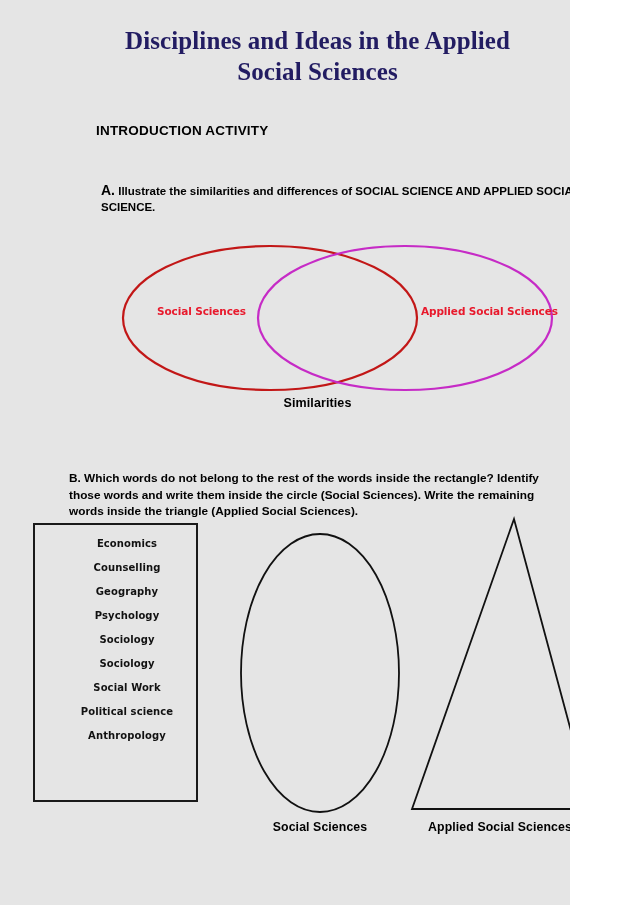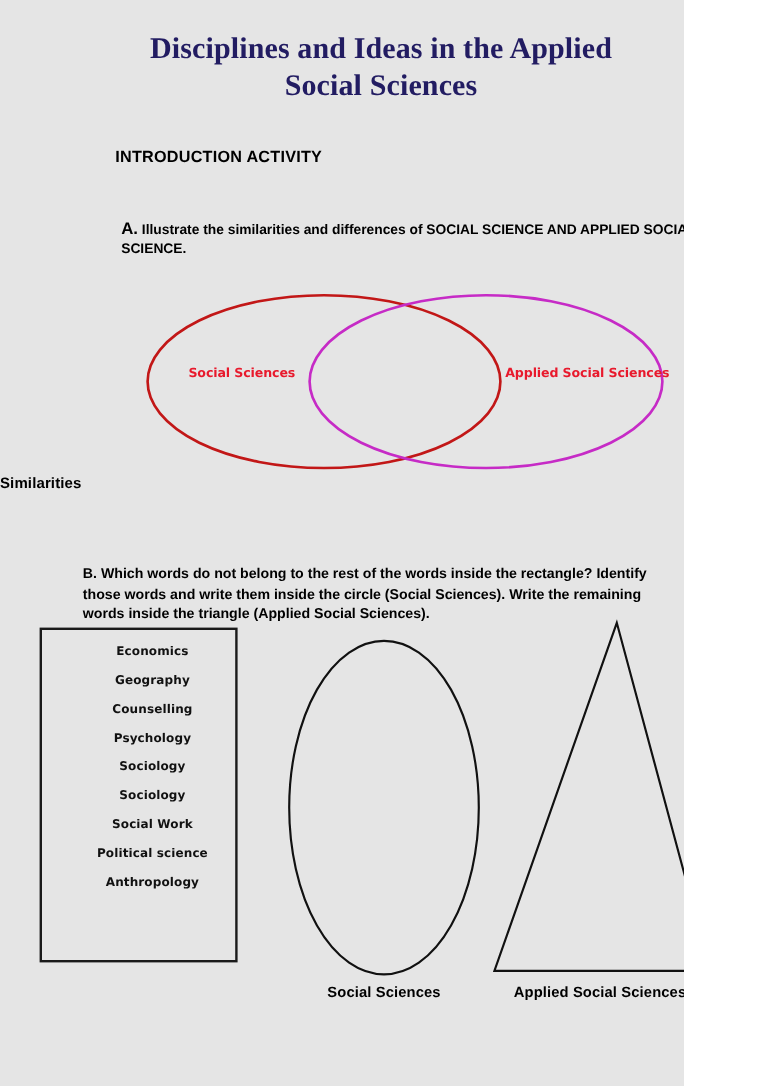--- a/index.html
+++ b/index.html
@@ -90,20 +90,21 @@
     white-space: nowrap;
   }
   #venn-label-left  { left: 52px;  top: 73px; }
   #venn-label-right { left: 316px; top: 73px; }
 
   .similarities-label {
     position: absolute;
     left: 0;
     top: 396px;
     width: 635px;
+    text-align: center;
     font-size: 12.5px;
     font-weight: bold;
     color: #000;
     letter-spacing: 0.1px;
   }
 
   
   #word-box {
     position: absolute;
     left: 33px;
@@ -183,22 +184,22 @@
     <div class="venn-label" id="venn-label-right">Applied Social Sciences</div>
   </div>
 
   <div class="similarities-label">Similarities</div>
 
   <div class="prompt-b">B. Which words do not belong to the rest of the words inside the rectangle? Identify those words and write them inside the circle (Social Sciences). Write the remaining words inside the triangle (Applied Social Sciences).</div>
 
   <div id="word-box">
     <ul>
       <li>Economics</li>
+      <li>Counselling</li>
       <li>Geography</li>
-      <li>Counselling</li>
       <li>Psychology</li>
       <li>Sociology</li>
       <li>Sociology</li>
       <li>Social Work</li>
       <li>Political science</li>
       <li>Anthropology</li>
     </ul>
   </div>
 
   <div id="shape-circle-wrap">

